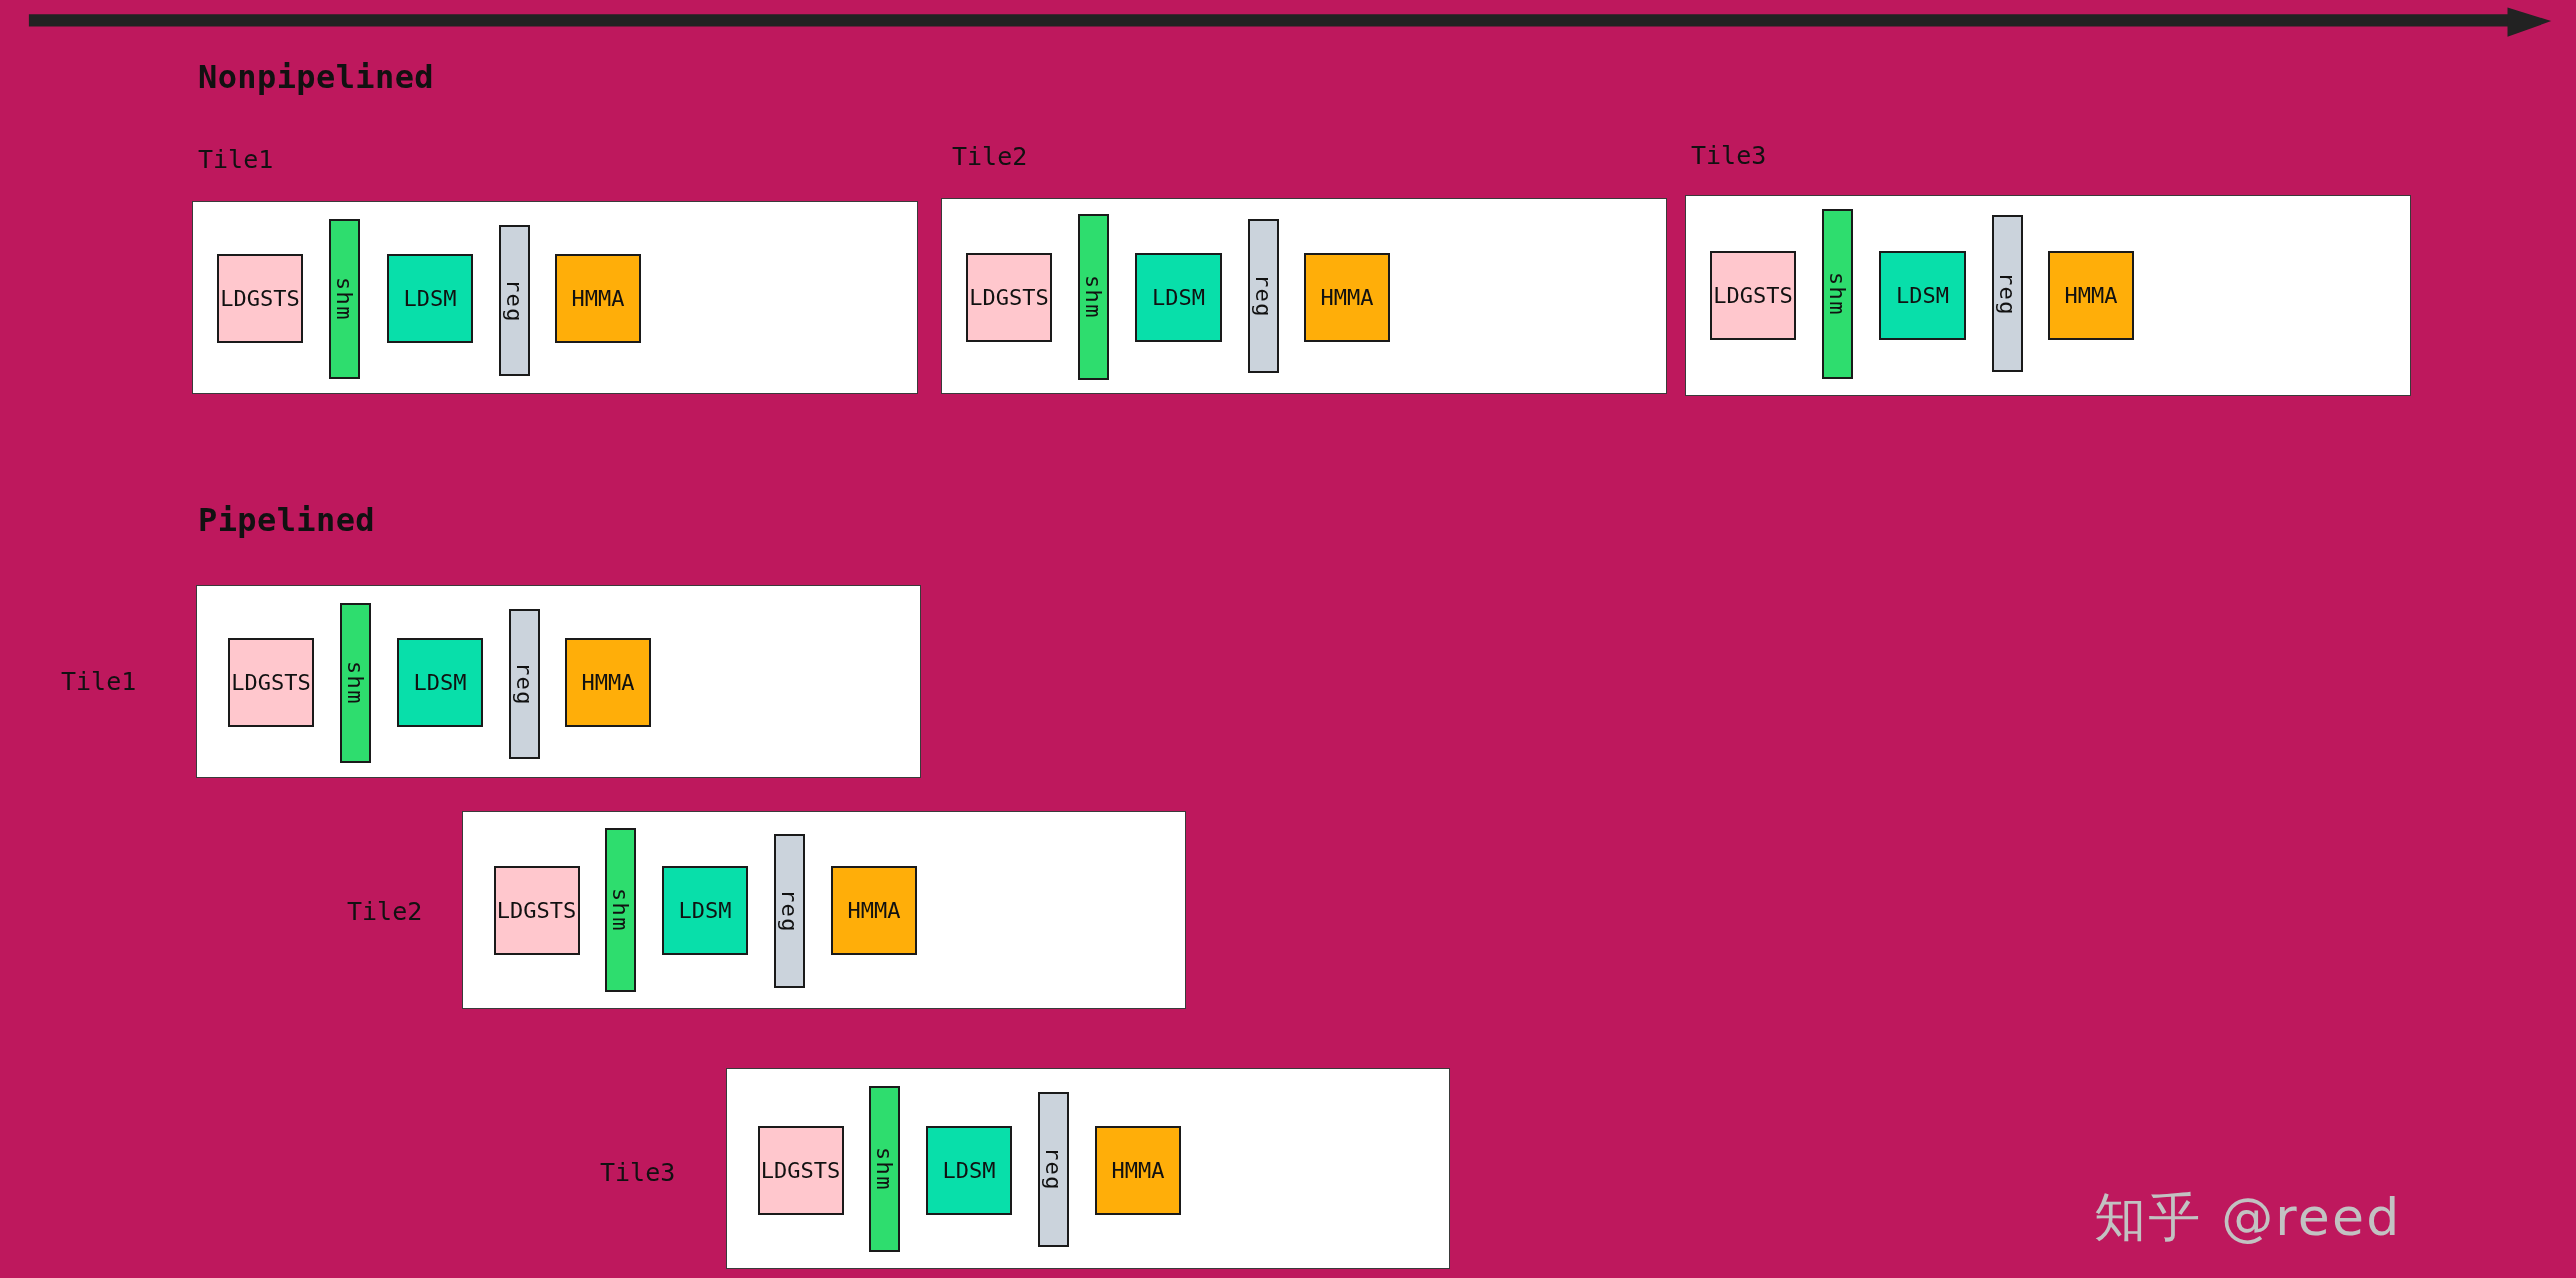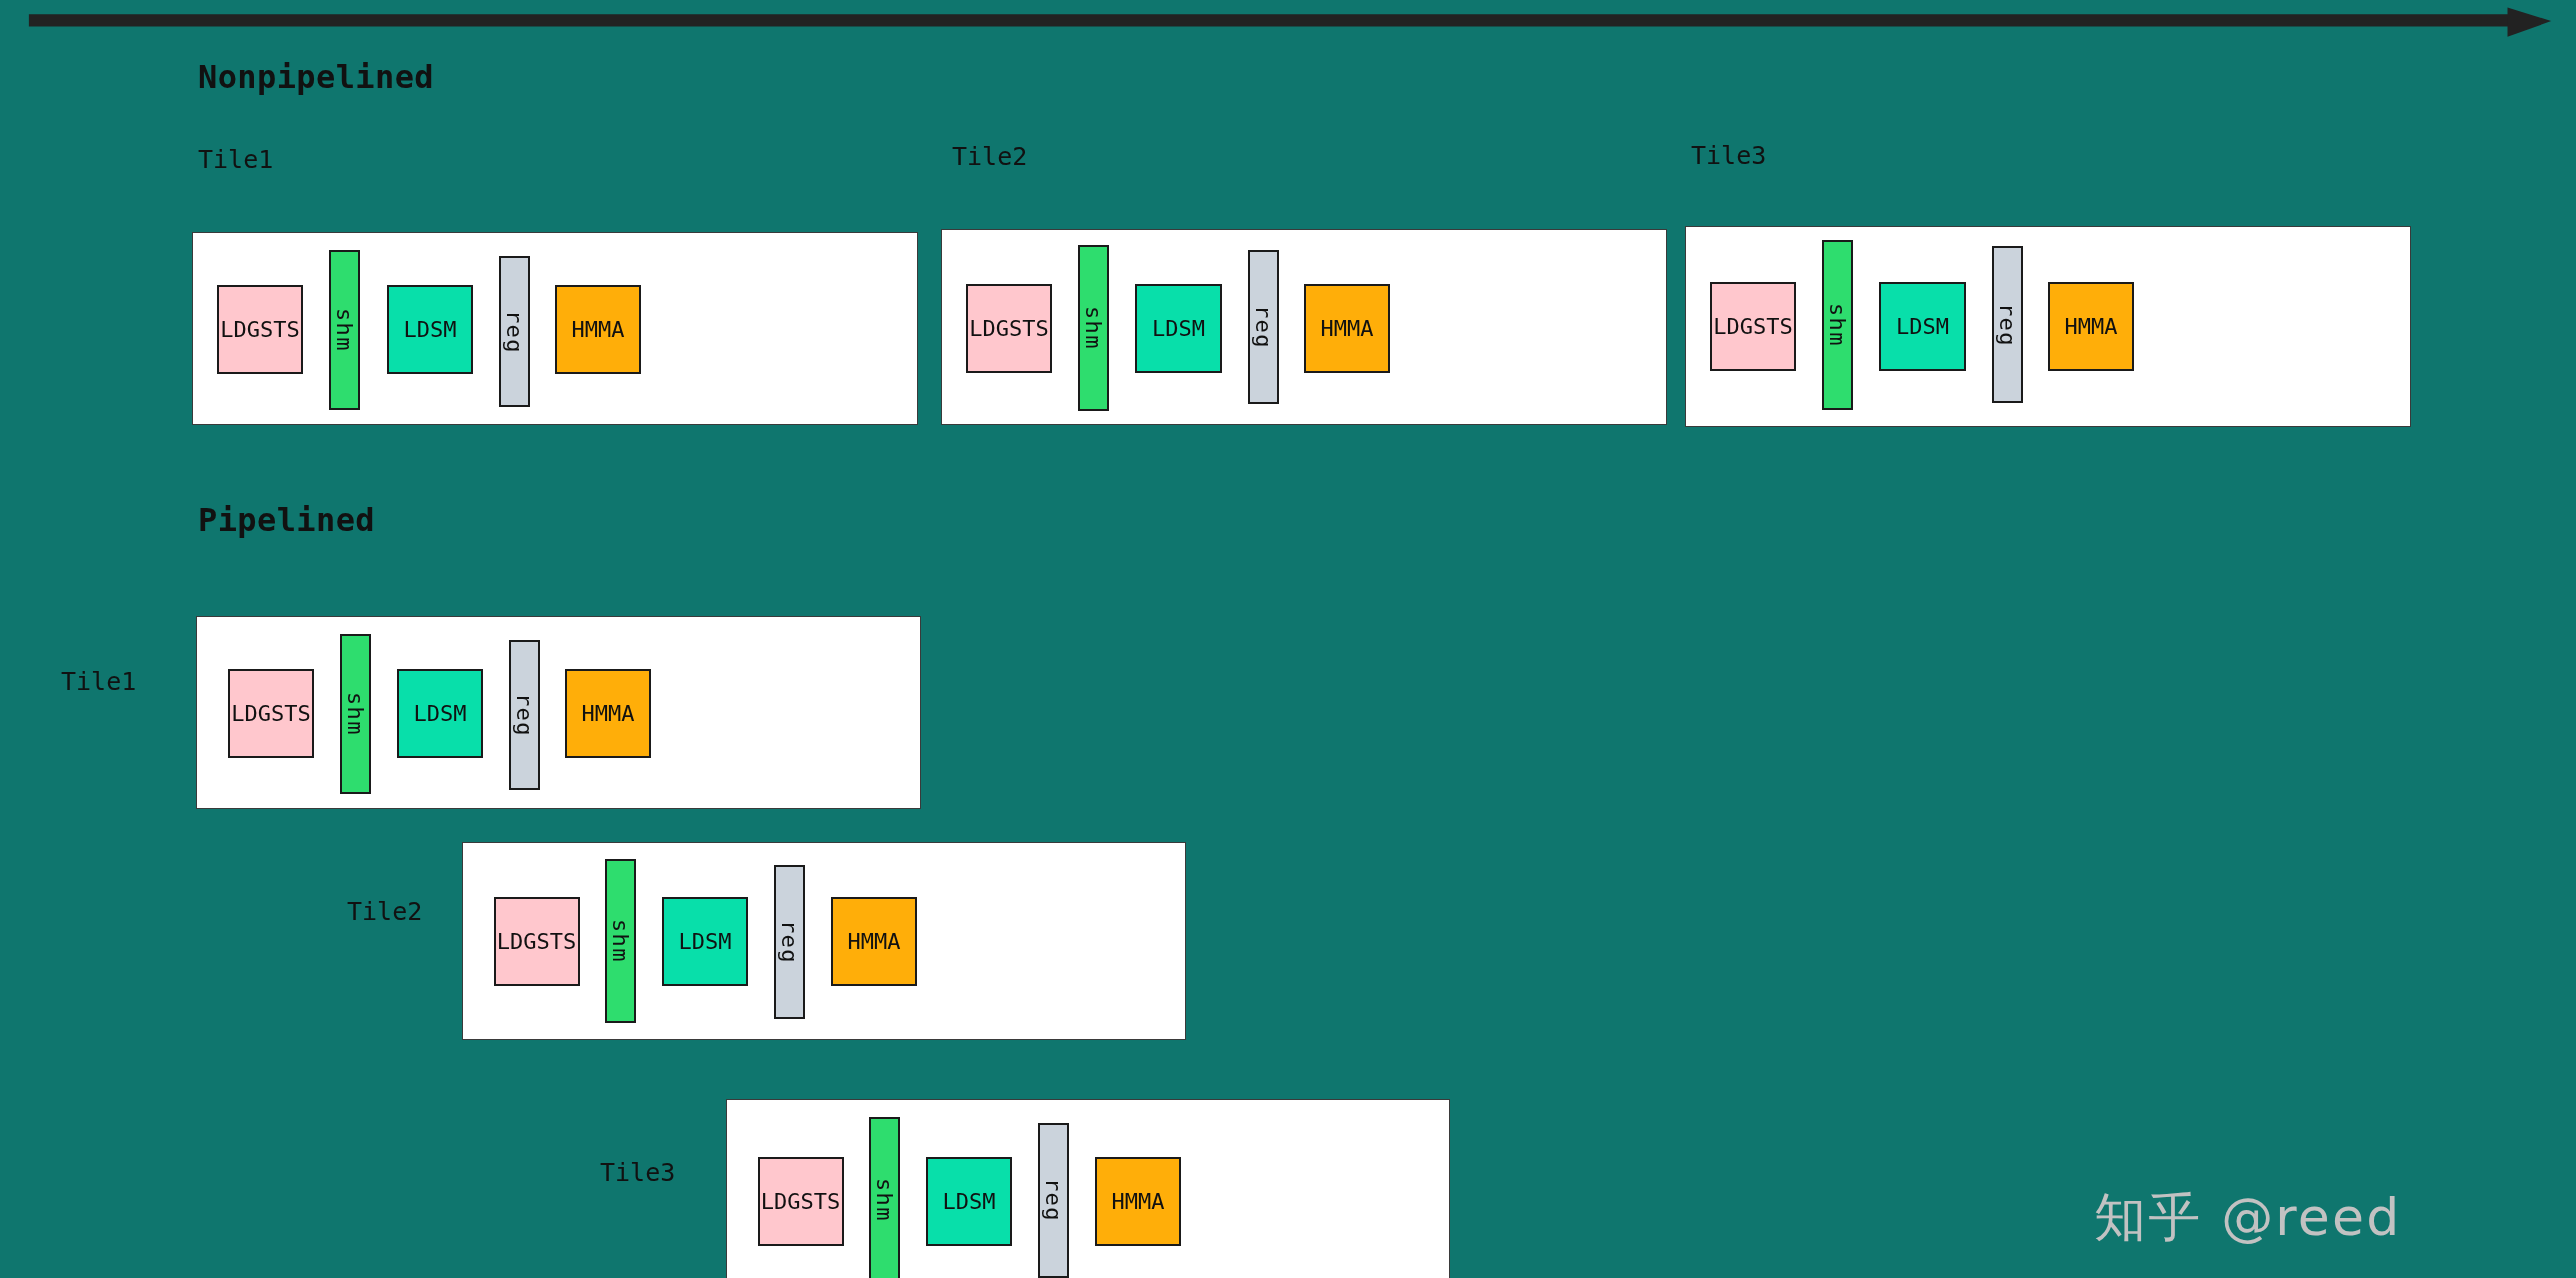--- a/index.html
+++ b/index.html
@@ -7,21 +7,21 @@
     padding: 0;
     background: #ffffff;
   }
   body {
     font-family: "DejaVu Sans Mono", "Liberation Mono", monospace;
   }
   #canvas {
     position: relative;
     width: 2576px;
     height: 1279px;
-    background: #0f766e;
+    background: #be185d;
     overflow: hidden;
   }
 
   
   .time-arrow {
     position: absolute;
     left: 13px;
     top: 5.8px;
     width: 2557px;
     height: 33px;
@@ -59,21 +59,20 @@
     white-space: nowrap;
     transform: translateY(-50%);
   }
 
   
   .tile-frame {
     position: absolute;
     box-sizing: border-box;
     border: 1.5px solid #3a3a3a;
     background: #ffffff;
-    margin-top: 31px;
   }
 
   
   .stage {
     position: absolute;
     box-sizing: border-box;
     border: 2.2px solid #1a1a1a;
     display: flex;
     align-items: center;
     justify-content: center;

